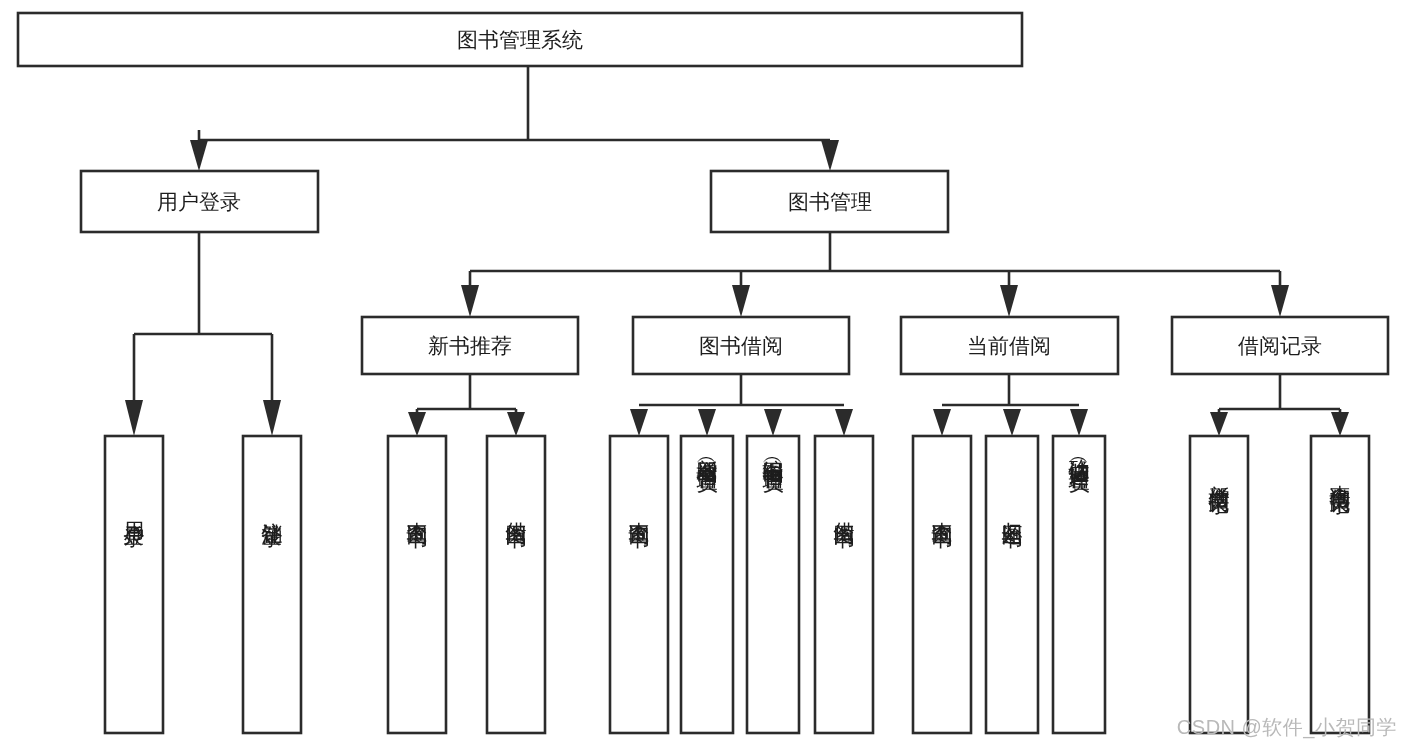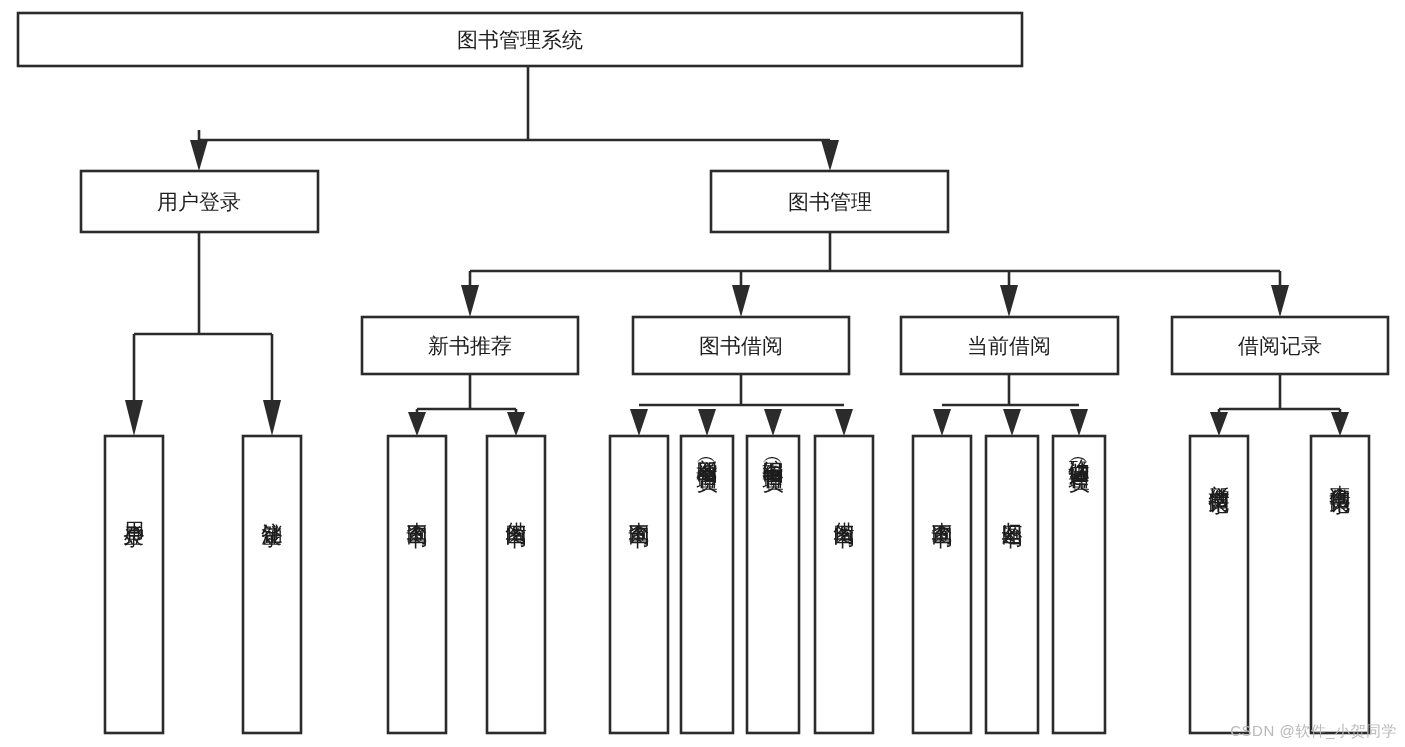--- a/index.html
+++ b/index.html
@@ -58,21 +58,21 @@
     letter-spacing: 2px;
     white-space: nowrap;
     transform: translateX(-50%);
     pointer-events: none;
   }
   .watermark {
     position: absolute;
     right: 8px;
     bottom: 6px;
     font-family: "Liberation Sans", "DejaVu Sans", sans-serif;
-    font-size: 15px;
+    font-size: 20px;
     color: #b9b9b9;
     white-space: nowrap;
     letter-spacing: 0.5px;
   }
 </style>
 </head>
 <body>
 
 <div id="diagram-root">
 

